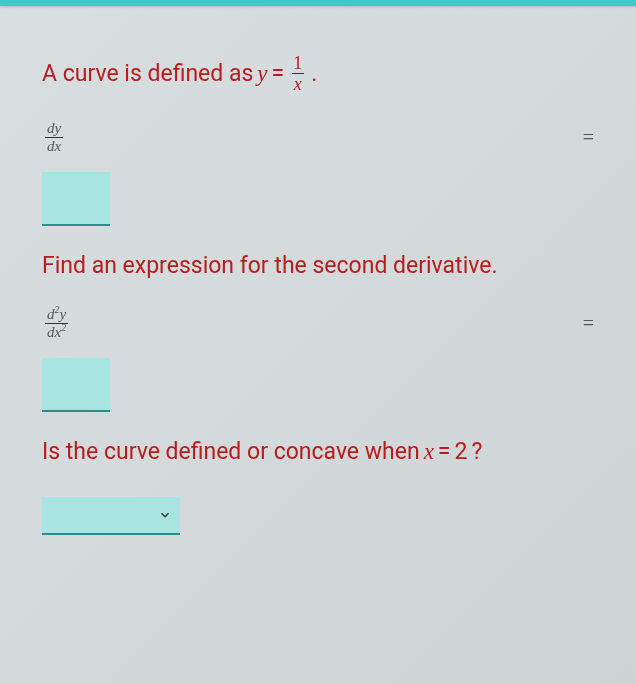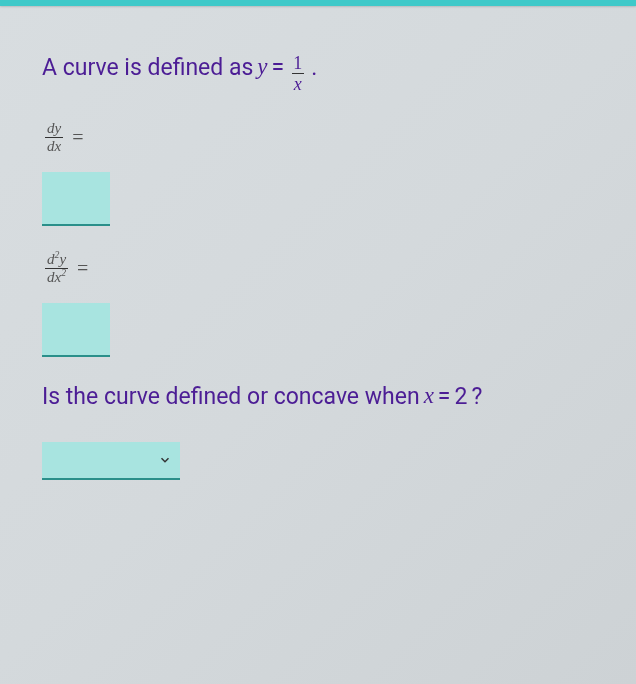--- a/index.html
+++ b/index.html
@@ -17,24 +17,24 @@
     height: 6px;
     background: #3fc9c9;
     width: 100%;
     box-shadow: 0 1px 2px rgba(0,0,0,0.15);
   }
   .content {
     padding: 48px 42px 30px 42px;
   }
   .line {
     font-size: 23px;
-    color: #4c1d95;
+    color: #b91c1c;
     margin-bottom: 28px;
     display: flex;
-    align-items: flex-start;
+    align-items: center;
     flex-wrap: wrap;
     gap: 4px;
   }
   .line.prompt2 { margin-top: 10px; }
   .mathvar { font-style: italic; font-family: "Times New Roman", serif; }
   .frac {
     display: inline-flex;
     flex-direction: column;
     align-items: center;
     font-family: "Times New Roman", serif;
@@ -46,20 +46,21 @@
   .frac .num { padding: 0 2px 1px 2px; }
   .frac .den { border-top: 1.2px solid #333; padding: 1px 2px 0 2px; }
   .small-frac { font-size: 15px; color:#555;}
   .eq-row {
     display: flex;
     align-items: center;
     font-family: "Times New Roman", serif;
     font-size: 18px;
     color: #555;
     margin: 8px 0 18px 0;
+    justify-content: space-between;
   }
   .eq-row .equals { margin-left: 6px; font-size:20px;}
   .answer-box {
     width: 68px;
     height: 52px;
     background: #a8e4e0;
     border: none;
     border-bottom: 2.5px solid #2a8f8a;
     margin-bottom: 26px;
     display: block;
@@ -107,20 +108,21 @@
     <span class="frac small-frac">
       <span class="num"><span class="mathvar">dy</span></span>
       <span class="den"><span class="mathvar">dx</span></span>
     </span>
     <span class="equals">=</span>
   </div>
 
   <div class="answer-box"></div>
 
   
+  <div class="line">Find an expression for the second derivative.</div>
 
   <div class="eq-row">
     <span class="frac small-frac">
       <span class="num"><span class="mathvar"><span>d</span><sup>2</sup><span>y</span></span></span>
       <span class="den"><span class="mathvar"><span>dx</span><sup>2</sup></span></span>
     </span>
     <span class="equals">=</span>
   </div>
 
   <div class="answer-box"></div>

